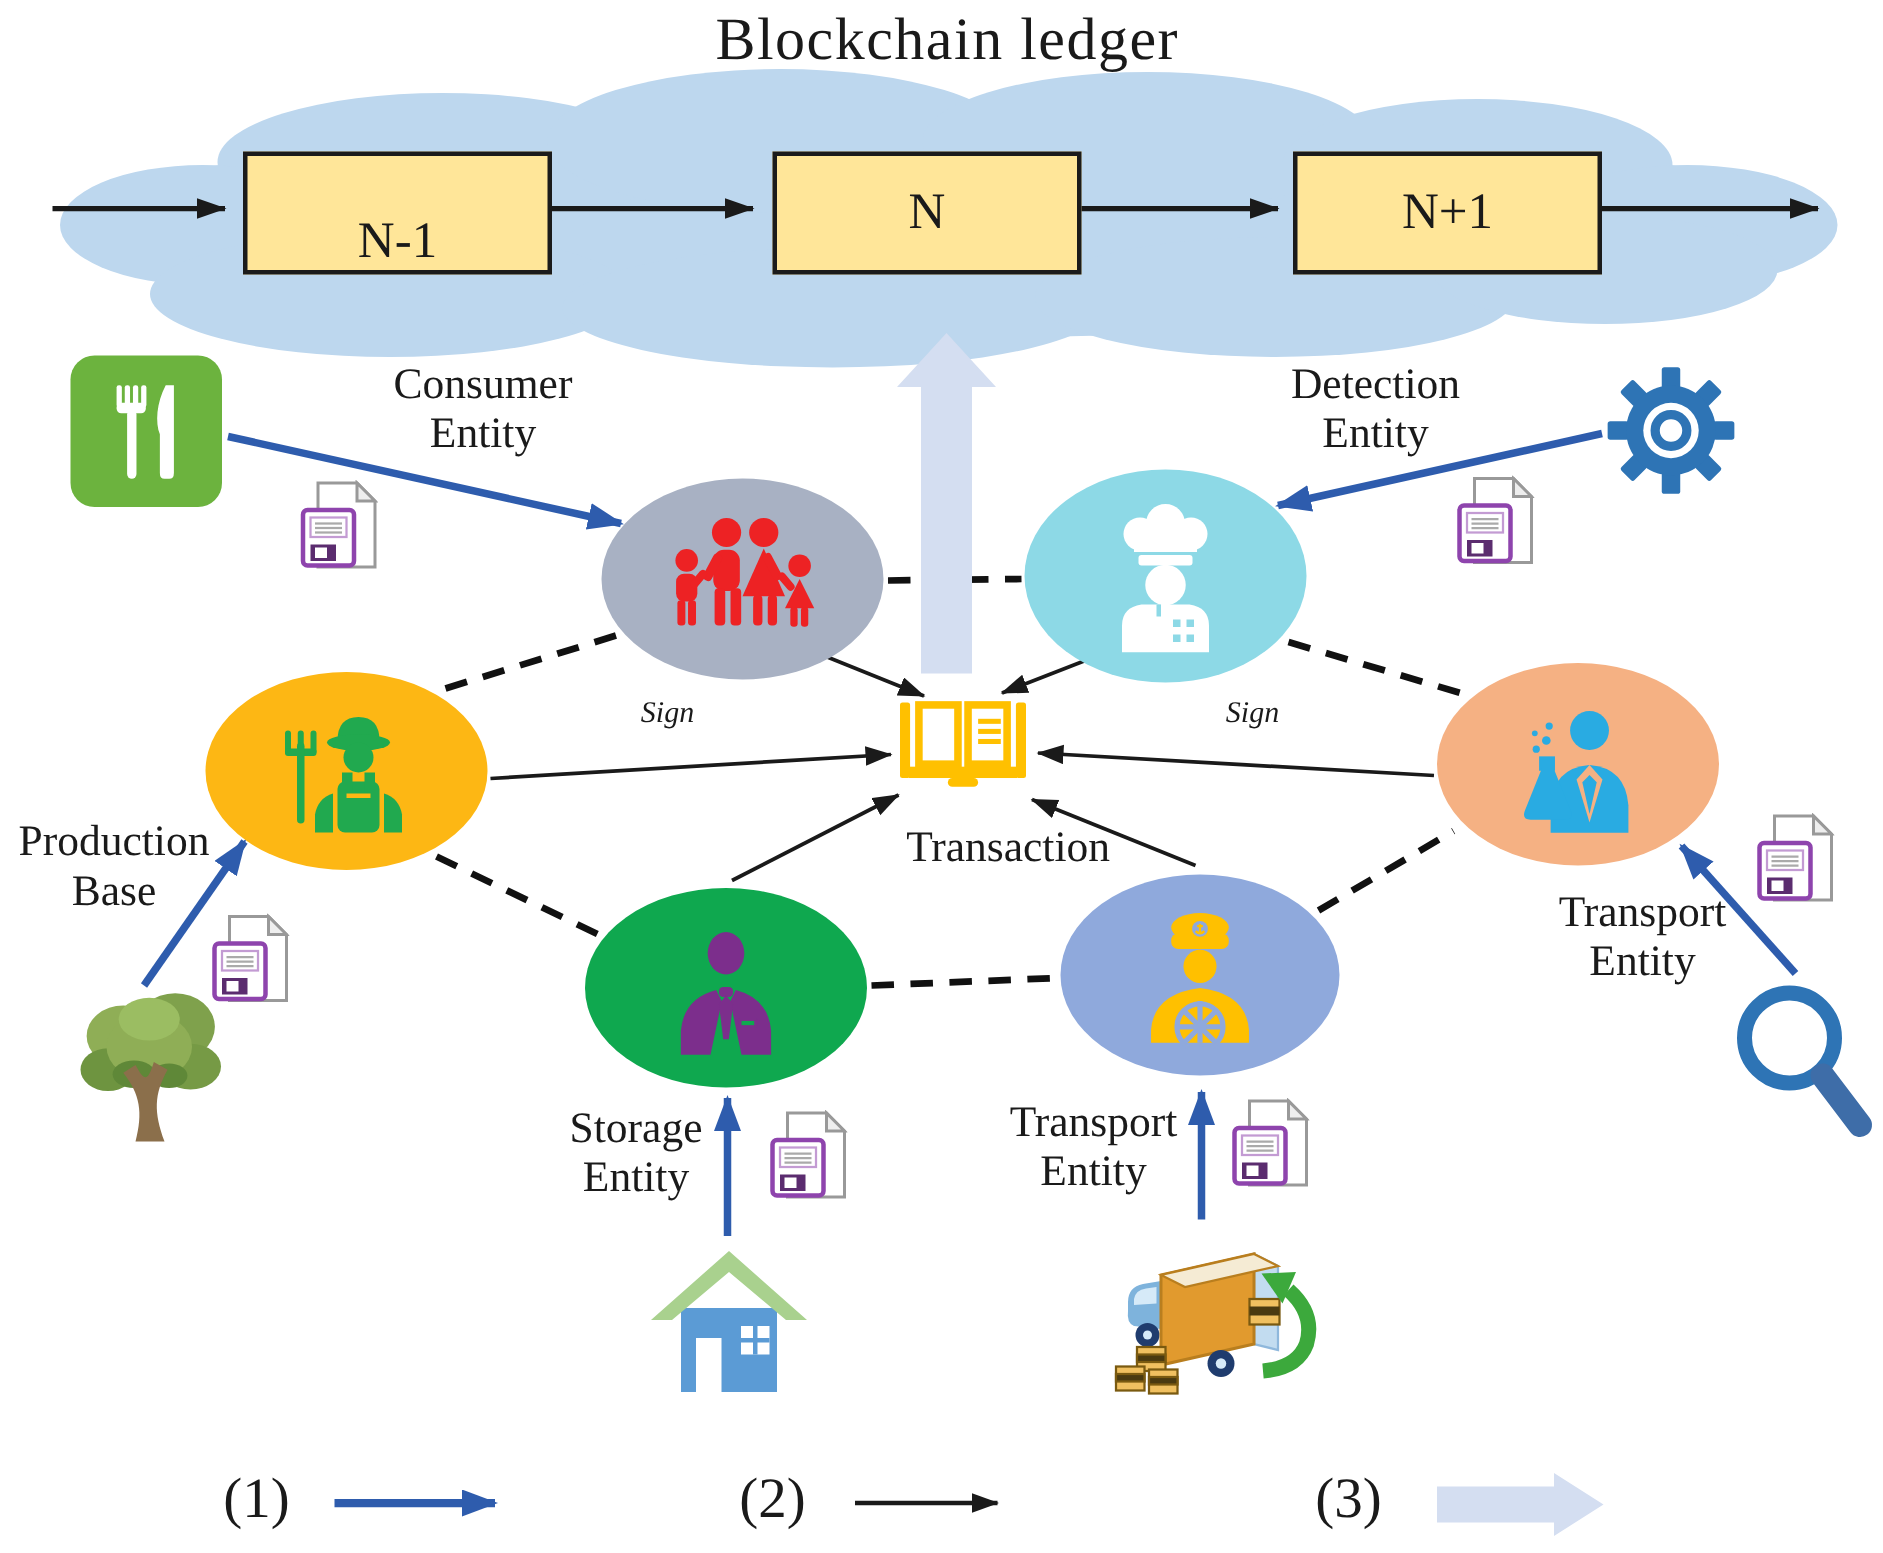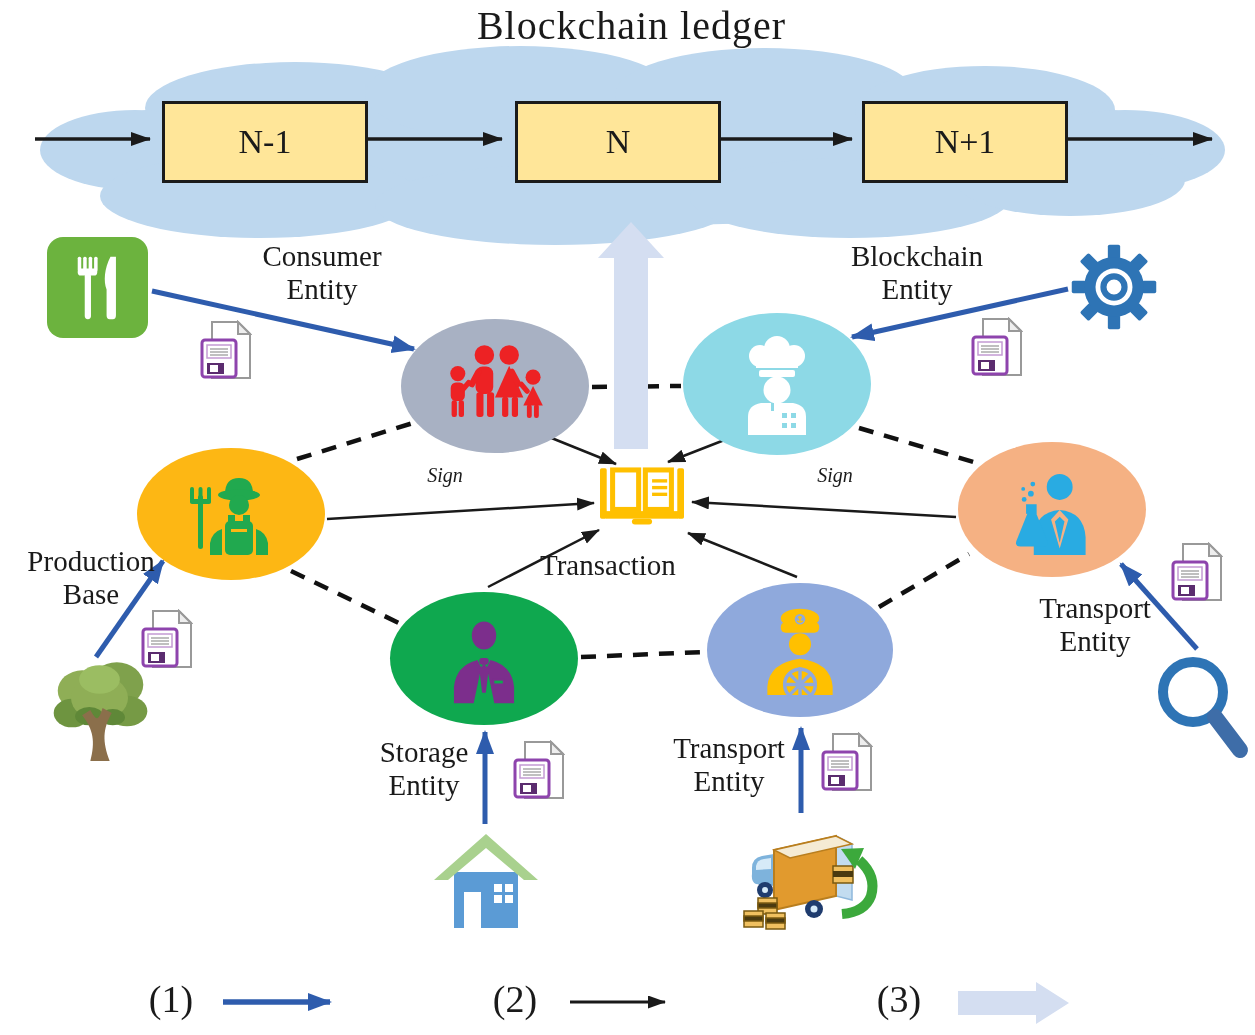--- a/index.html
+++ b/index.html
@@ -6,21 +6,21 @@
   body{width:1255px;height:1035px;position:relative;background:#fff;overflow:hidden;
        font-family:"Liberation Serif","DejaVu Serif",serif;color:#1a1a1a;}
   .abs{position:absolute;}
   svg.layer{position:absolute;left:0;top:0;}
   .title{left:4px;top:2px;width:1255px;text-align:center;font-size:40px;letter-spacing:1px;}
   .block{background:#FFE699;border:3px solid #1b1b1b;display:flex;align-items:center;justify-content:center;
          font-size:34px;}
   .oval{border-radius:50%;display:flex;align-items:center;justify-content:center;}
   .entity-label{font-weight:normal;font-size:29px;line-height:33px;text-align:center;}
   .sign{font-style:italic;font-size:20px;text-align:center;width:100px;}
-  .transaction{font-size:29px;text-align:left;width:200px;}
+  .transaction{font-size:29px;text-align:right;width:200px;}
   .legend-num{font-size:38px;text-align:center;width:90px;}
   .icon-box{display:flex;align-items:center;justify-content:center;}
   .food-tile{background:#6CB33E;border-radius:16px;}
 </style>
 </head>
 <body>
 
 <svg class="layer" width="1255" height="1035" viewBox="0 0 1255 1035">
   <defs>
     <marker id="mChain" markerWidth="22" markerHeight="16" refX="19" refY="7" orient="auto" markerUnits="userSpaceOnUse">
@@ -84,21 +84,21 @@
     <line x1="801" y1="813" x2="801" y2="728" marker-end="url(#mBlue)"></line>
   </g>
 
   <line x1="223" y1="1002" x2="330" y2="1002" stroke="#2E5CAD" stroke-width="5.5" marker-end="url(#mBlue)"></line>
   <line x1="570" y1="1002" x2="665" y2="1002" stroke="#1a1a1a" stroke-width="3" marker-end="url(#mThin)"></line>
   <polygon points="958,991 1036,991 1036,982 1069,1003 1036,1024 1036,1015 958,1015" fill="#D4DEF1"></polygon>
 </svg>
 
 <div class="abs title">Blockchain ledger</div>
 
-<div class="abs block" style="left:162px;top:101px;width:200px;height:76px;">
+<div class="abs block" style="left:162px;top:101px;width:200px;height:76px;align-items:flex-end;">
   <span>N-1</span>
   </div>
 <div class="abs block" style="left:515px;top:101px;width:200px;height:76px;">
   <span>N</span>
   </div>
 <div class="abs block" style="left:862px;top:101px;width:200px;height:76px;text-align:right;">
   <span>N+1</span>
   </div>
 
 <div class="abs oval" style="left:401px;top:319px;width:188px;height:134px;background:#A8B1C3;">
@@ -407,24 +407,24 @@
     <rect x="7" y="43" width="17" height="11" fill="#5B2C6F"></rect>
     <rect x="10" y="45" width="8" height="7" fill="#fff"></rect>
   </svg>
 </div>
 
 <div class="abs entity-label" style="left:222px;top:240px;width:200px;">
   <span>Consumer</span><br>
   <span>Entity</span>
 </div>
 <div class="abs entity-label" style="left:817px;top:240px;width:200px;">
-  <span>Blockchain</span><br>
+  <span>Detection</span><br>
   <span>Entity</span>
 </div>
-<div class="abs entity-label" style="left:15px;top:545px;width:152px;">
+<div class="abs entity-label" style="left:0px;top:545px;width:152px;">
   <span>Production</span><br>
   <span>Base</span>
 </div>
 <div class="abs entity-label" style="left:1000px;top:592px;width:190px;">
   <span>Transport</span><br>
   <span>Entity</span>
 </div>
 <div class="abs entity-label" style="left:344px;top:736px;width:160px;">
   <span>Storage</span><br>
   <span>Entity</span>

